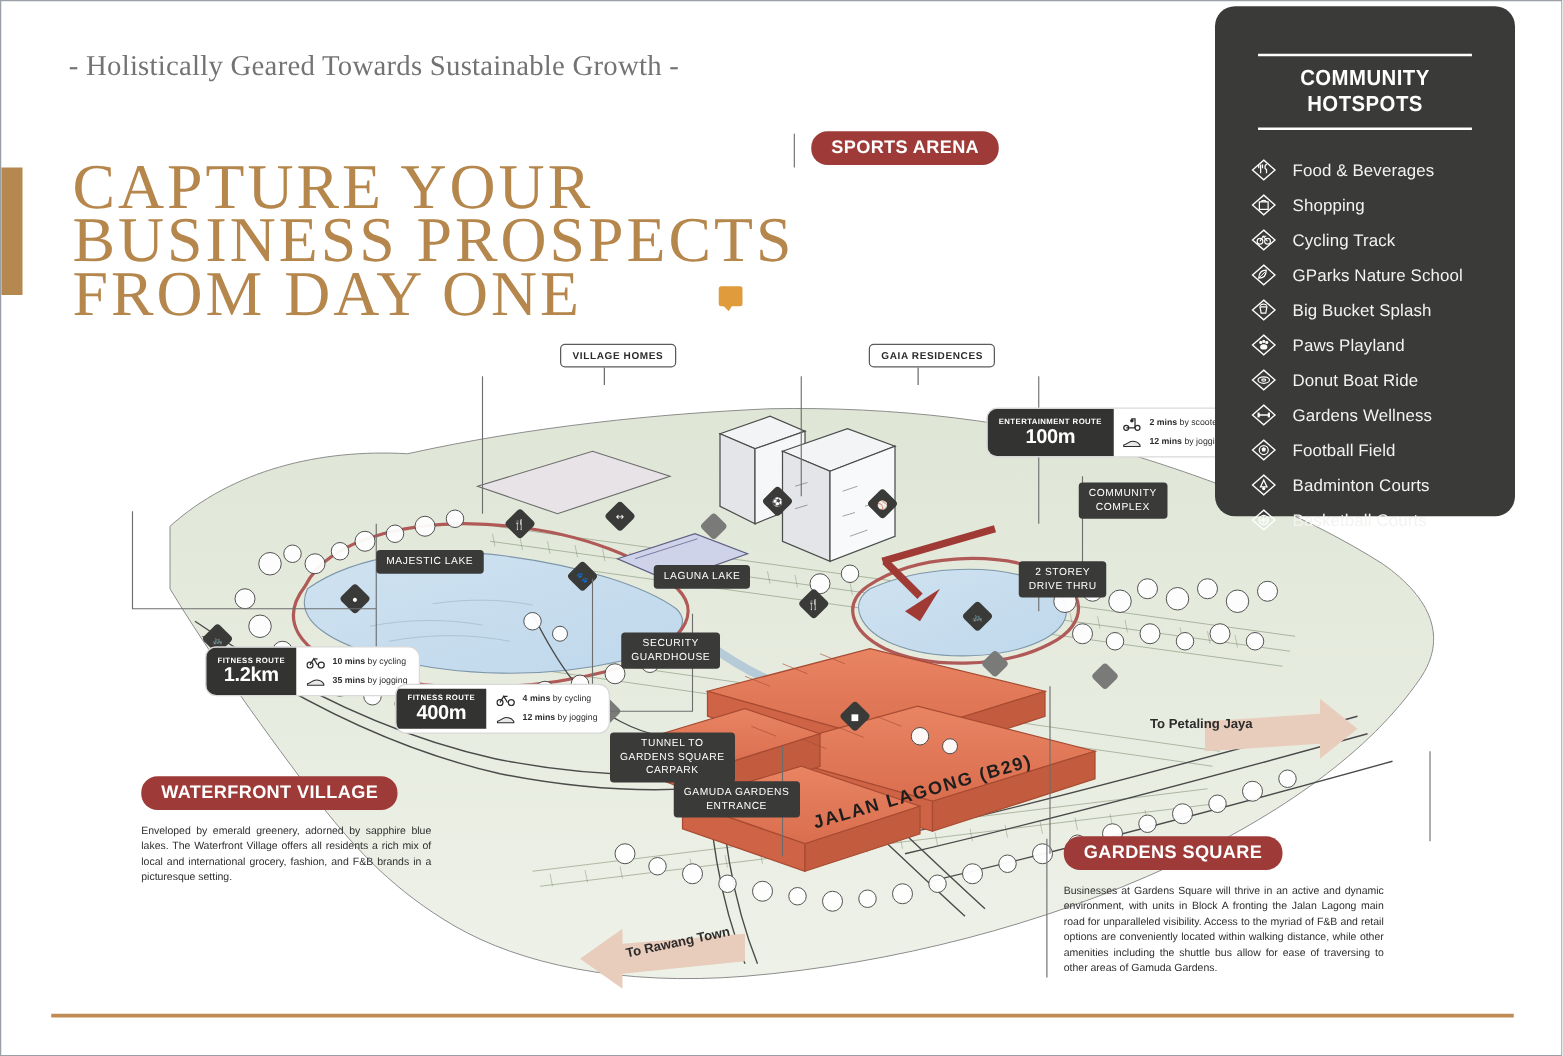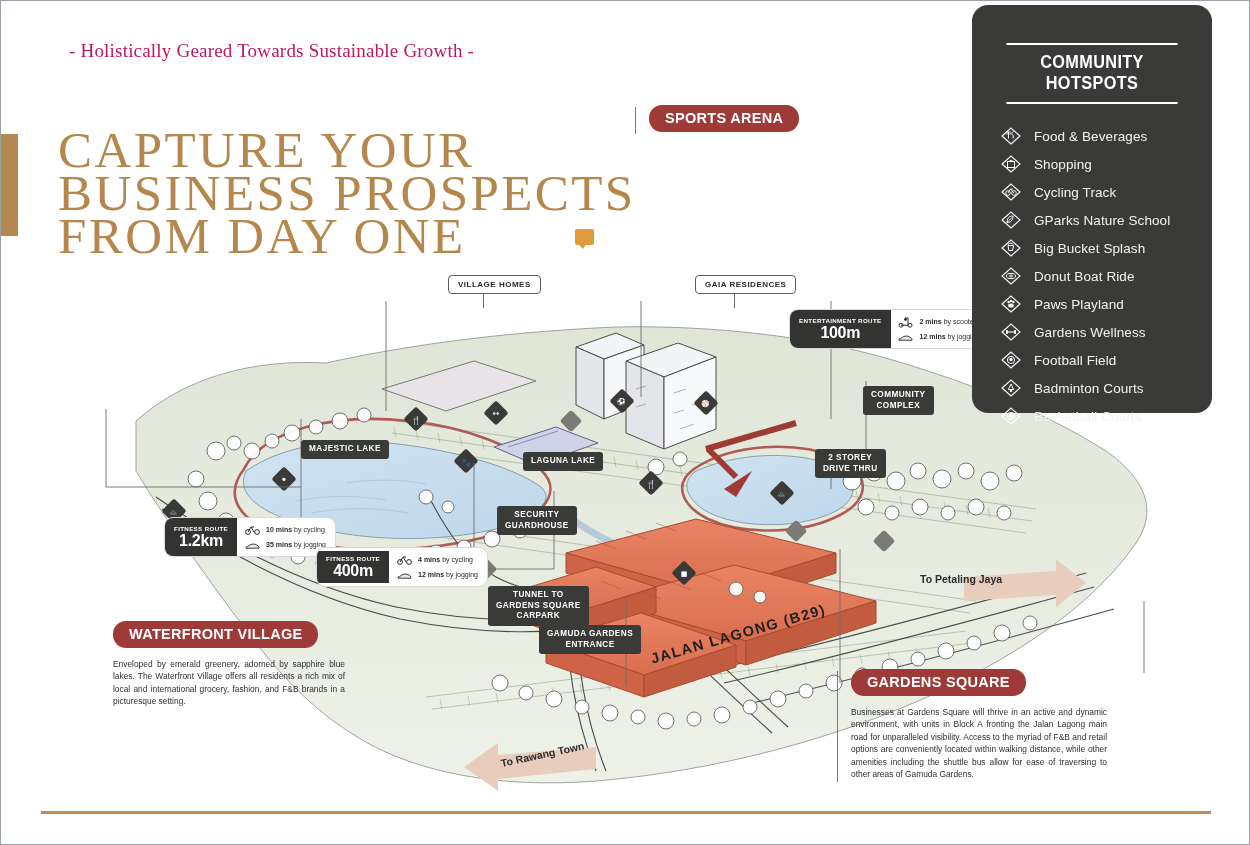--- a/index.html
+++ b/index.html
@@ -24,23 +24,23 @@
     background: #b5884f;
   }
   .footer-rule {
     position: absolute; left: 40px; top: 810px;
     width: 1170px; height: 3px;
     background: #c08b55;
   }
 
   
   .tagline {
-    position: absolute; left: 68px; top: 39px;
+    position: absolute; left: 54px; top: 39px;
     font-family: "Liberation Serif", serif;
-    font-size: 19px; color: #be185d; letter-spacing: .2px;
+    font-size: 23px; color: #737373; letter-spacing: .2px;
     white-space: nowrap;
   }
   .headline {
     position: absolute; left: 57px; top: 128px;
     width: 520px;
     font-family: "Liberation Serif", serif;
     font-size: 51px; line-height: 43px;
     letter-spacing: 2.4px;
     color: #b5874c;
     text-transform: uppercase;
@@ -115,21 +115,21 @@
     width: 1px; height: 100%;
     background: #7a7a7a;
   }
 
   
   .chip {
     position: absolute;
     background: #3a3a38;
     color: #fff;
     font-size: 8.2px;
-    font-weight: bold;
+    font-weight: normal;
     letter-spacing: .45px;
     padding: 4px 8px 4px 8px;
     border-radius: 3px;
     text-align: center;
     white-space: pre-line;
     line-height: 10.5px;
   }
   
   .tag-white {
     position: absolute;
@@ -565,21 +565,21 @@
         <span class="ic">
           <svg width="15" height="11" viewBox="0 0 15 11">
               <path d="M1,8 C3,8 5,5 8,5 C11,5 13,6.5 14,8 L14,9.2 L1,9.2 Z" fill="#e8e8e8" stroke="#2b2b2b" stroke-width="0.9"></path>
             </svg>
         </span>
         <span class="tx"><b>12 mins</b> <span>by jogging</span></span>
       </div>
     </div>
   </div>
 
-  <div class="route-badge" style="left:789px; top:309px;">
+  <div class="route-badge" style="left:789px; top:326px;">
     <div class="route-left">
       <span class="route-kicker">ENTERTAINMENT
 ROUTE</span>
       <span class="route-dist">100m</span>
     </div>
     <div class="route-right">
       <div class="route-row">
         <span class="ic">
           <svg width="15" height="12" viewBox="0 0 15 12">
               <circle cx="3" cy="9.2" r="2" fill="none" stroke="#2b2b2b" stroke-width="1"></circle>
@@ -677,42 +677,42 @@
               <path d="M8,7 L13.5,7 L12.6,12 L8.9,12 Z" fill="none" stroke="#fff" stroke-width="1"></path>
               <path d="M8,6 C9,4.4 12.4,4.4 13.5,6" fill="none" stroke="#fff" stroke-width="0.9"></path>
             </svg>
           </span>
           <span class="legend-label">Big Bucket Splash</span>
         </div>
         <div class="legend-item">
           <span class="legend-icon">
             <svg width="22" height="22" viewBox="0 0 22 19">
               <path d="M11,1.6 L20,9.5 L11,17.4 L2,9.5 Z" fill="none" stroke="#ffffff" stroke-width="1.1"></path>
-              <ellipse cx="11" cy="9.5" rx="4.6" ry="2.6" fill="none" stroke="#fff" stroke-width="1"></ellipse>
-              <ellipse cx="11" cy="9.5" rx="1.6" ry="0.9" fill="none" stroke="#fff" stroke-width="0.9"></ellipse>
-            </svg>
-          </span>
-          <span class="legend-label">Donut Boat Ride</span>
-        </div>
-        <div class="legend-item">
-          <span class="legend-icon">
-            <svg width="22" height="22" viewBox="0 0 22 19">
-              <path d="M11,1.6 L20,9.5 L11,17.4 L2,9.5 Z" fill="none" stroke="#ffffff" stroke-width="1.1"></path>
               <circle cx="8.6" cy="7.4" r="1.25" fill="#fff"></circle>
               <circle cx="11" cy="6.6" r="1.25" fill="#fff"></circle>
               <circle cx="13.4" cy="7.4" r="1.25" fill="#fff"></circle>
               <ellipse cx="11" cy="11" rx="2.9" ry="2.1" fill="#fff"></ellipse>
             </svg>
           </span>
           <span class="legend-label">Paws Playland</span>
         </div>
         <div class="legend-item">
           <span class="legend-icon">
             <svg width="22" height="22" viewBox="0 0 22 19">
               <path d="M11,1.6 L20,9.5 L11,17.4 L2,9.5 Z" fill="none" stroke="#ffffff" stroke-width="1.1"></path>
+              <ellipse cx="11" cy="9.5" rx="4.6" ry="2.6" fill="none" stroke="#fff" stroke-width="1"></ellipse>
+              <ellipse cx="11" cy="9.5" rx="1.6" ry="0.9" fill="none" stroke="#fff" stroke-width="0.9"></ellipse>
+            </svg>
+          </span>
+          <span class="legend-label">Donut Boat Ride</span>
+        </div>
+        <div class="legend-item">
+          <span class="legend-icon">
+            <svg width="22" height="22" viewBox="0 0 22 19">
+              <path d="M11,1.6 L20,9.5 L11,17.4 L2,9.5 Z" fill="none" stroke="#ffffff" stroke-width="1.1"></path>
               <path d="M6.5,9.5 L15.5,9.5" stroke="#fff" stroke-width="1.1"></path>
               <rect x="6" y="7.6" width="1.8" height="3.8" fill="#fff"></rect>
               <rect x="14.2" y="7.6" width="1.8" height="3.8" fill="#fff"></rect>
             </svg>
           </span>
           <span class="legend-label">Gardens Wellness</span>
         </div>
         <div class="legend-item">
           <span class="legend-icon">
             <svg width="22" height="22" viewBox="0 0 22 19">

